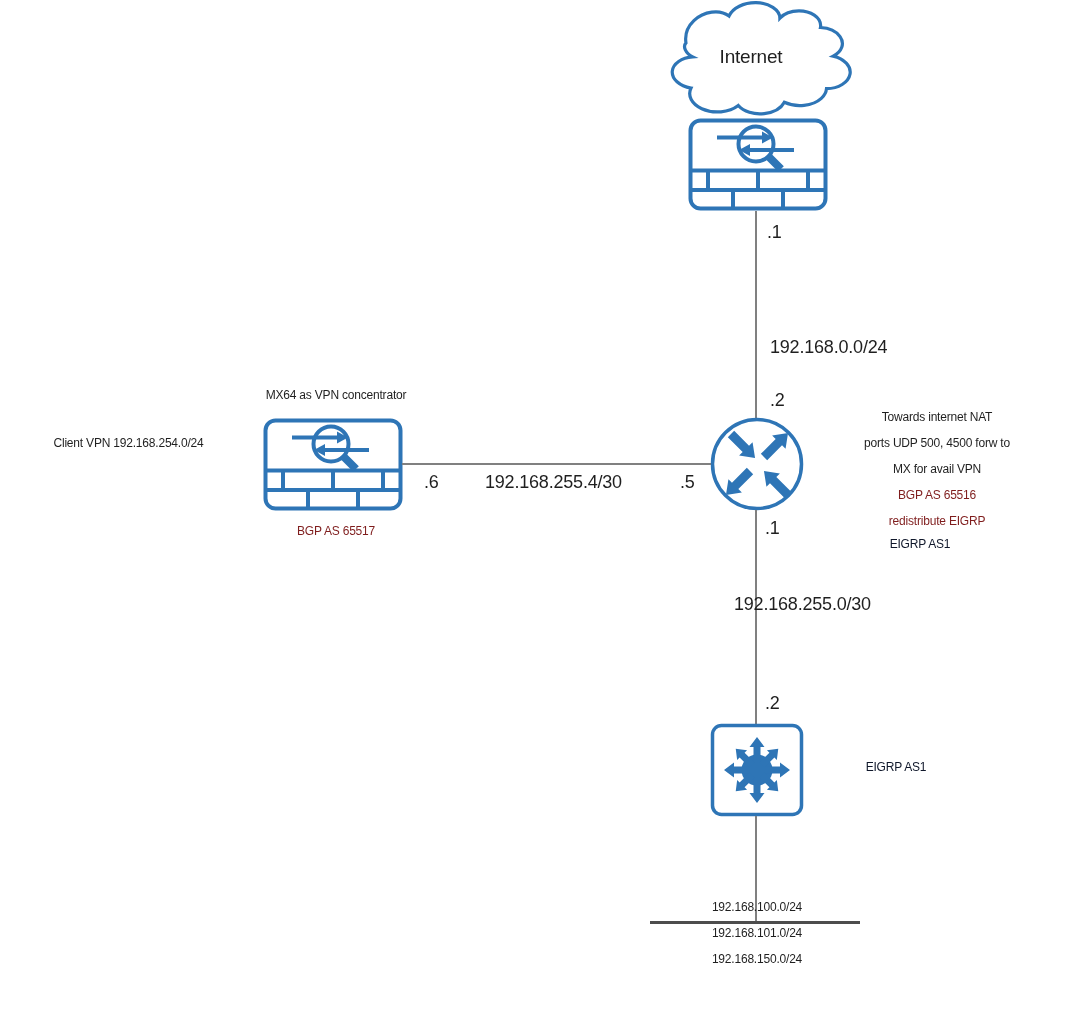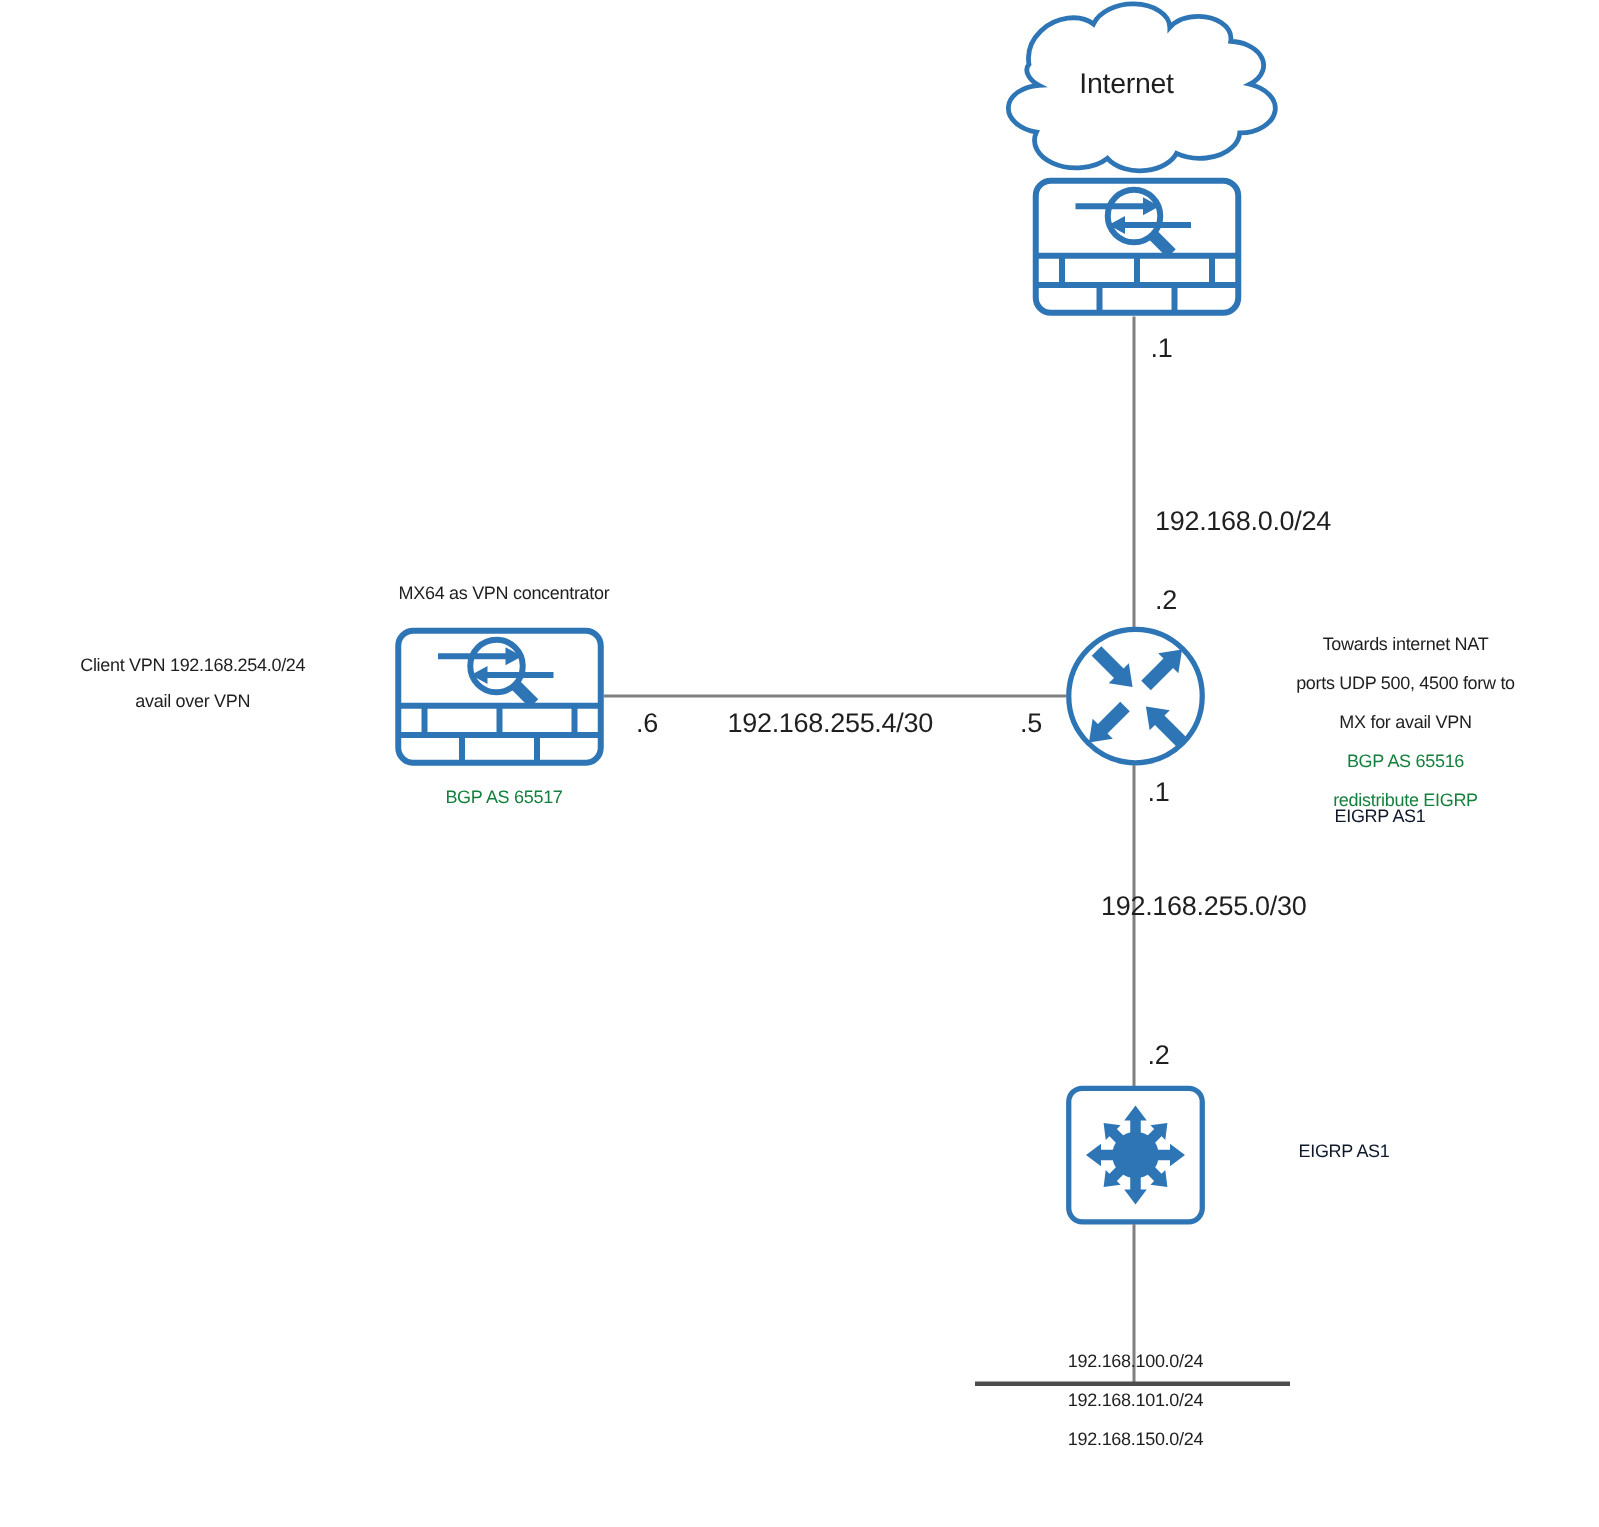--- a/index.html
+++ b/index.html
@@ -15,21 +15,21 @@
   .abs { position: absolute; }
   .lbl {
     position: absolute;
     font-size: 18px;
     line-height: 21px;
     white-space: nowrap;
     letter-spacing: -0.2px;
     color: #1f1f1f;
   }
   .blockc { position: absolute; text-align: center; font-size: 12px; letter-spacing: -0.2px; }
-  .red   { color: #15803d; }
+  .red   { color: #7f1d1d; }
   .green { color: #0f172a; }
   .vline { position: absolute; width: 2px; background: #808080; }
   .hline { position: absolute; height: 2px; background: #808080; }
   .lanbar { position: absolute; height: 3px; background: #4d4d4d; }
   svg { display: block; overflow: visible; }
 </style>
 </head>
 <body>
 
 <div id="canvas">
@@ -75,21 +75,21 @@
   <svg class="abs" style="left:710px; top:417px;" width="94" height="94" viewBox="0 0 94 94">
     <circle cx="47" cy="47" r="44.5" fill="#ffffff" stroke="#2E75B6" stroke-width="3.5"></circle>
     <g fill="#2E75B6">
       <path transform="translate(21,17) rotate(45)" d="M0,-4.5 H21 V-9.5 L34,0 L21,9.5 V4.5 H0 Z"></path>
       <path transform="translate(54,40) rotate(-45)" d="M0,-4.5 H21 V-9.5 L34,0 L21,9.5 V4.5 H0 Z"></path>
       <path transform="translate(40,54) rotate(135)" d="M0,-4.5 H21 V-9.5 L34,0 L21,9.5 V4.5 H0 Z"></path>
       <path transform="translate(78,78) rotate(-135)" d="M0,-4.5 H21 V-9.5 L34,0 L21,9.5 V4.5 H0 Z"></path>
     </g>
   </svg>
 
-  <div class="blockc" style="left:812px; top:404px; width:250px; line-height:26px;margin-top:12px;">
+  <div class="blockc" style="left:812px; top:404px; width:250px; line-height:26px;">
     <div>Towards internet NAT</div>
     <div>ports UDP 500, 4500 forw to</div>
     <div>MX for avail VPN</div>
     <div class="red">BGP AS 65516</div>
     <div class="red">redistribute EIGRP</div>
   </div>
   <div class="blockc green" style="left:845px; top:537px; width:150px;">EIGRP AS1</div>
 
   <div class="blockc" style="left:216px; top:388px; width:240px;">MX64 as VPN concentrator</div>
 
@@ -105,21 +105,20 @@
     <circle cx="68" cy="26" r="17.5" fill="none" stroke="#2E75B6" stroke-width="4"></circle>
     <line x1="80.5" y1="38.5" x2="93" y2="51" stroke="#2E75B6" stroke-width="8"></line>
     <line x1="29" y1="19.5" x2="75" y2="19.5" stroke="#2E75B6" stroke-width="4"></line>
     <polygon points="85,19.5 74,13.5 74,25.5" fill="#2E75B6"></polygon>
     <line x1="106" y1="32" x2="61" y2="32" stroke="#2E75B6" stroke-width="4"></line>
     <polygon points="51,32 62,26 62,38" fill="#2E75B6"></polygon>
   </svg>
 
   <div class="blockc" style="left:8px; top:431px; width:241px; line-height:24px;">
     <div>Client VPN 192.168.254.0/24</div>
-    <div>avail over VPN</div>
   </div>
   <div class="blockc red" style="left:236px; top:524px; width:200px;">BGP AS 65517</div>
 
   <div class="hline" style="left:402px; top:463px; width:309px;"></div>
   <div class="lbl" style="left:424px; top:472px;">.6</div>
   <div class="lbl" style="left:485px; top:472px;">192.168.255.4/30</div>
   <div class="lbl" style="left:680px; top:472px;">.5</div>
 
   <div class="vline" style="left:755px; top:510px; height:214px;"></div>
   <div class="lbl" style="left:765px; top:518px;">.1</div>

